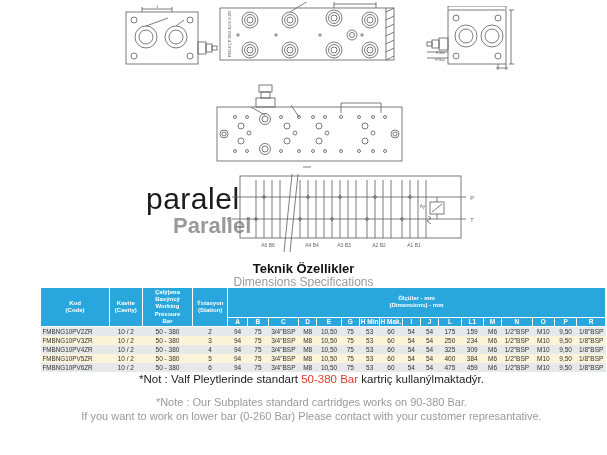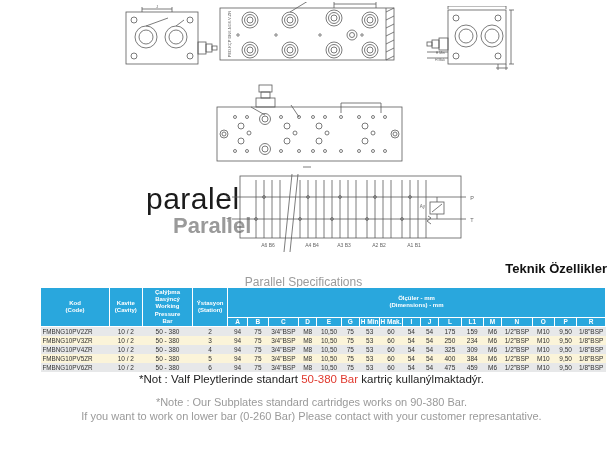--- a/index.html
+++ b/index.html
@@ -14,21 +14,21 @@
     stroke:#5a5a5a; fill:none; stroke-width:0.8;
   }
   .draw text { fill:#666; stroke:none; font-family:"Liberation Sans", sans-serif; }
   .dot { fill:#333; stroke:none; }
 
   
   .paralel-tr { left:146px; top:182px; font-size:30px; color:#1b1b1b; letter-spacing:0.5px; }
   .paralel-en { left:173px; top:213px; font-size:22px; font-weight:bold; color:#9a9a9a; }
 
   .spec-titles { left:0; top:262px; width:100%; text-align:center; line-height:1.1; }
-  .spec-title-tr { font-size:13px; font-weight:bold; color:#111;text-align:right; }
+  .spec-title-tr { font-size:13px; font-weight:bold; color:#111; }
   .spec-title-en { font-size:12px; color:#9b9b9b; }
 
   
   .spec-table-wrap { left:40px; top:287px; width:566px; }
   table { border-collapse:collapse; table-layout:fixed; width:566px; }
   thead th {
     background:#29a7dd; color:#ffffff; font-weight:bold;
     font-size:6px; line-height:1.2; border:1px solid #ffffff;
     white-space:pre-line; text-align:center; vertical-align:middle; padding:1px 0;
   }
@@ -279,21 +279,21 @@
     <text x="46" y="73" font-size="5" text-anchor="middle">A6 B6</text>
     <text x="90" y="73" font-size="5" text-anchor="middle">A4 B4</text>
     <text x="122" y="73" font-size="5" text-anchor="middle">A3 B3</text>
     <text x="157" y="73" font-size="5" text-anchor="middle">A2 B2</text>
     <text x="192" y="73" font-size="5" text-anchor="middle">A1 B1</text>
   </svg>
 </div>
 
 <div class="abs spec-titles">
   <div class="spec-title-tr">Teknik Özellikler</div>
-  <div class="spec-title-en">Parallel Specifications</div>
+  <div class="spec-title-en">Dimensions Specifications</div>
 </div>
 
 <div class="abs spec-table-wrap">
   <table>
     <colgroup>
       <col style="width:68px">
         <col style="width:32px">
         <col style="width:50px">
         <col style="width:34px">
       <col style="width:20px">

